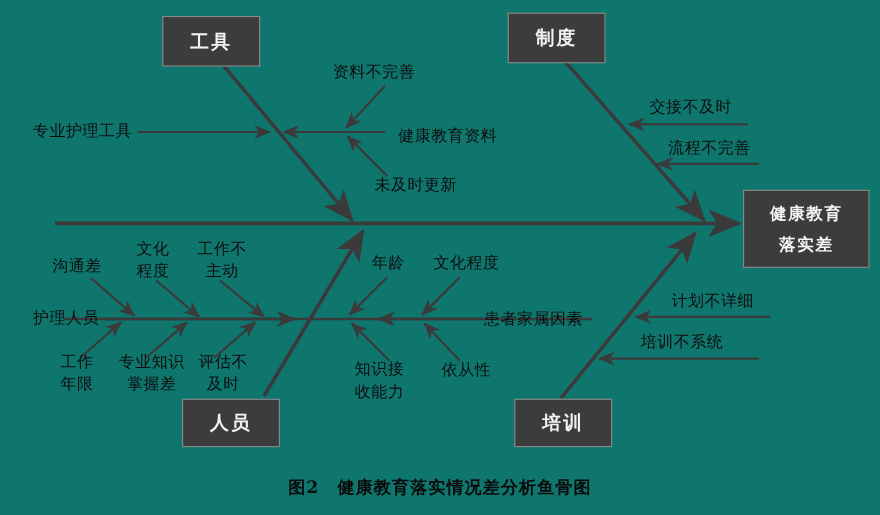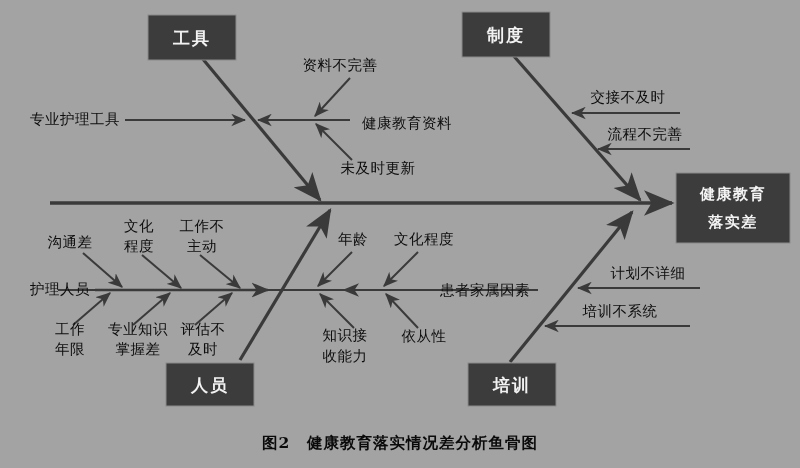--- a/index.html
+++ b/index.html
@@ -11,21 +11,21 @@
     width: 800px;
     height: 468px;
     font-family: "DejaVu Sans", "Liberation Sans", sans-serif;
     overflow: hidden;
     position: relative;
   }
   #stage {
     position: relative;
     width: 800px;
     height: 468px;
-    background: #a3a3a3;
+    background: #0f766e;
   }
   svg#diagram {
     position: absolute;
     left: 0;
     top: 0;
     width: 800px;
     height: 468px;
   }
   .cat-label {
     font-family: "DejaVu Serif", "Liberation Serif", serif;

